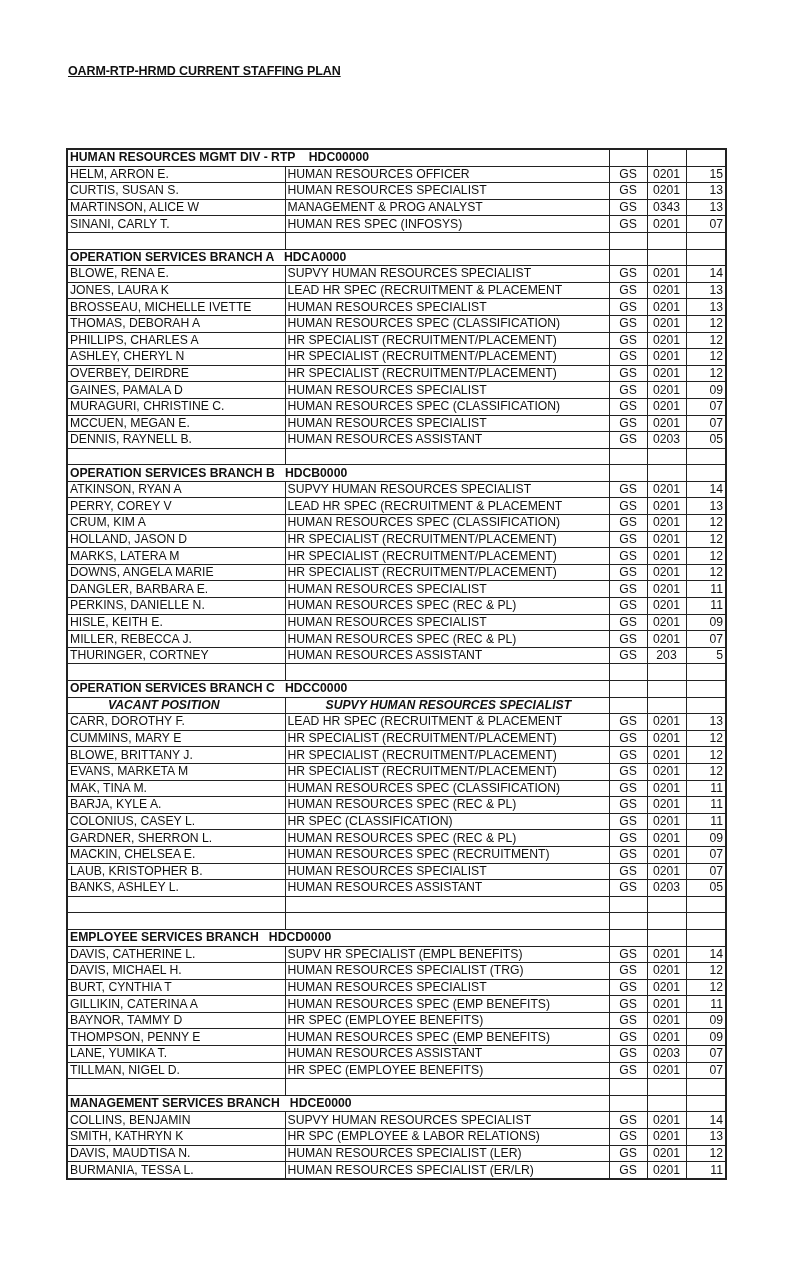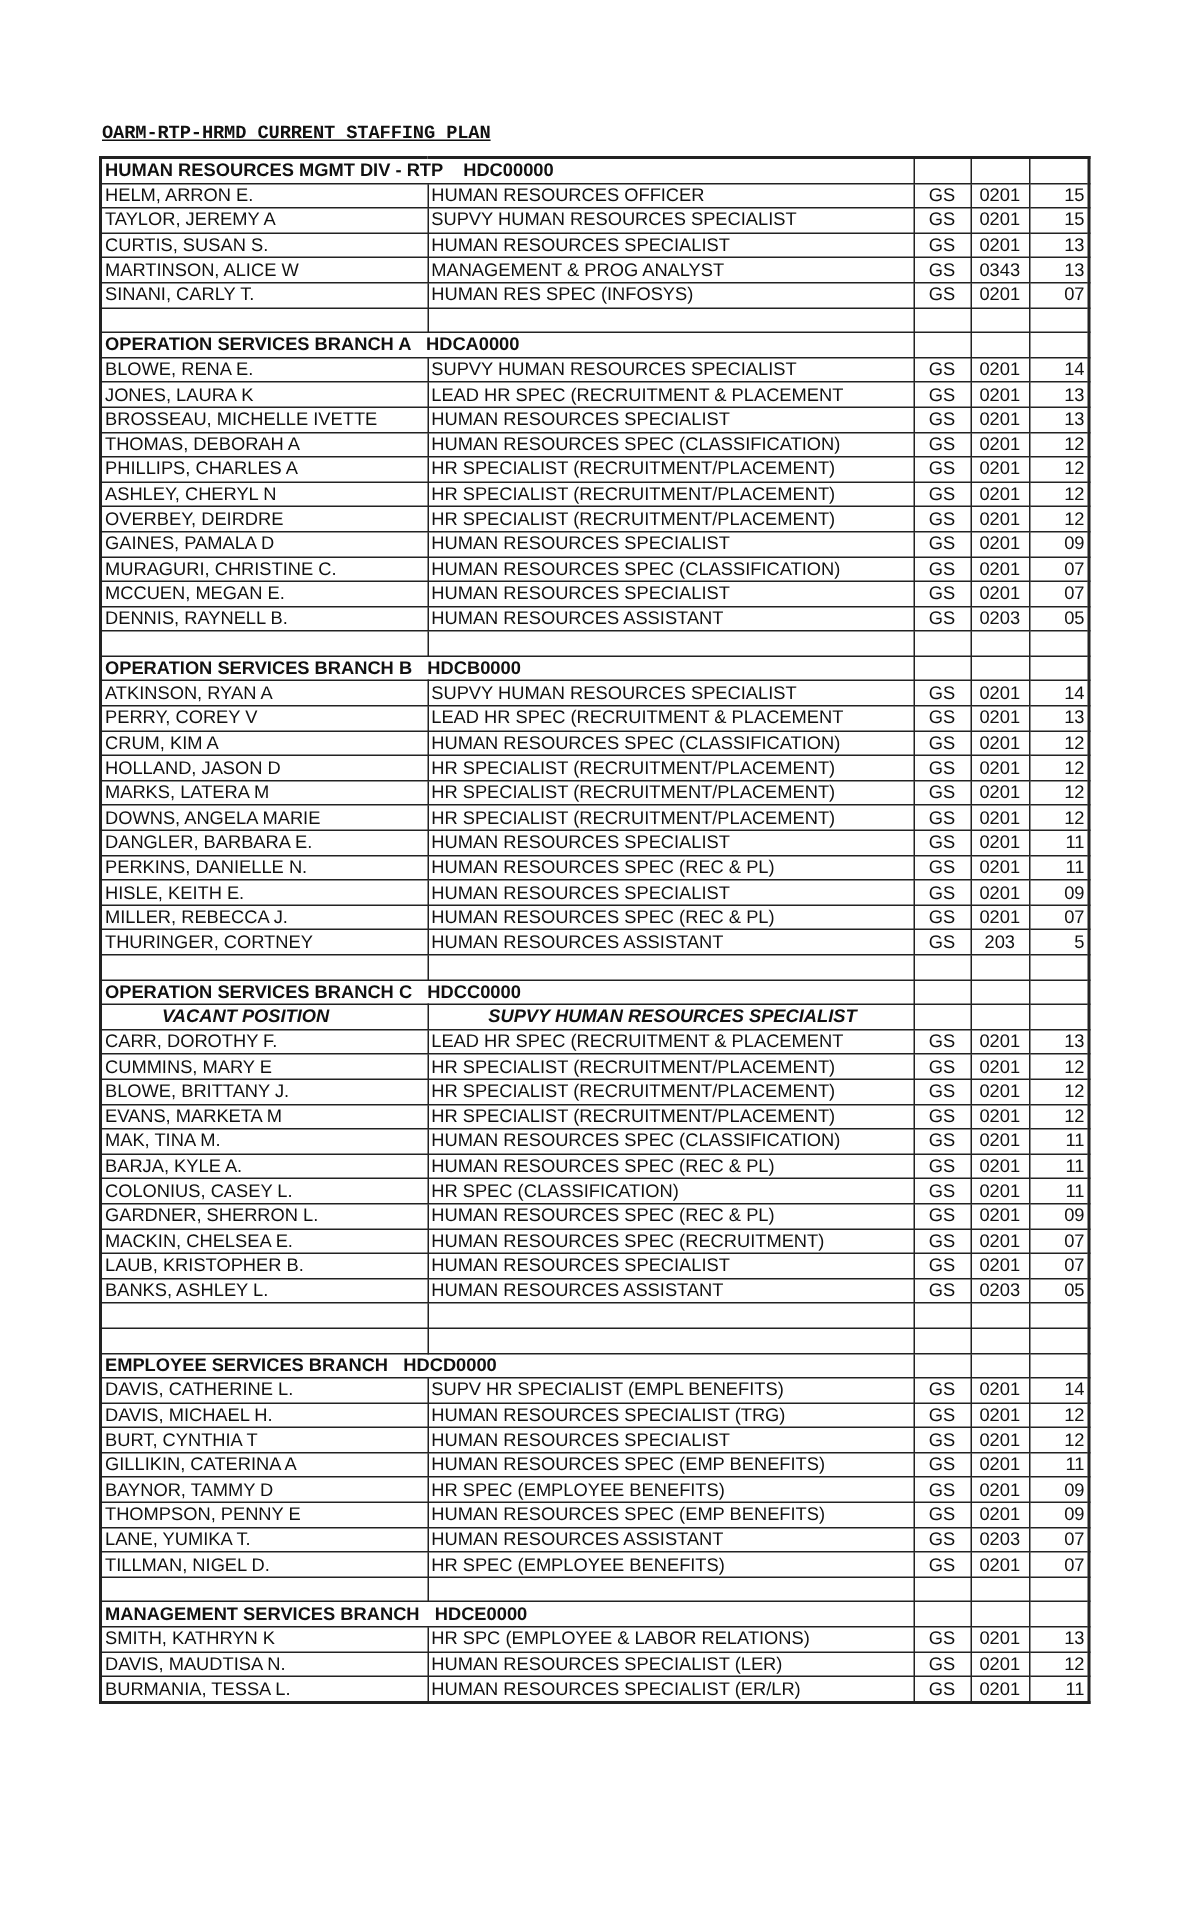--- a/index.html
+++ b/index.html
@@ -1,34 +1,33 @@
 <!DOCTYPE html>
 <html><head>
 <meta charset="utf-8">
 <style>
   html, body { margin: 0; padding: 0; background: #ffffff; }
   body { width: 790px; height: 1273px; position: relative; font-family: "Liberation Sans", sans-serif; color: #111; }
   .title {
-    position: absolute; left: 68px; top: 82px;
+    position: absolute; left: 68px; top: 64px;
     font-size: 12.5px; font-weight: bold; text-decoration: underline;
     letter-spacing: -0.1px;
-    font-family: Liberation Mono, monospace;
   }
   table.plan {
     position: absolute; left: 66px; top: 104px;
     border-collapse: collapse; table-layout: fixed;
     width: 659px;
     font-size: 12.2px;
   }
   table.plan td {
     border: 1px solid #222;
     height: 15.6px; line-height: 15px;
     padding: 0 2px; white-space: nowrap; overflow: hidden;
   }
-  table.plan { border: 2px solid #222; }
+  table.plan { border: 2px solid #222; margin-top: 44px; }
   col.c-name { width: 218px; }
   col.c-title { width: 324px; }
   col.c-plan { width: 38px; }
   col.c-series { width: 39px; }
   col.c-grade { width: 40px; }
   td.plan-cell, td.series-cell, td.grade-cell { text-align: center; }
   td.grade-cell { text-align: right; padding-right: 10px; }
   tr.section-header td.section-label { font-weight: bold; overflow: visible; }
   tr.section-header td.section-label { border-right: 1px solid #222; }
   tr.vacant td { font-weight: bold; font-style: italic; padding-left: 40px; }
@@ -54,27 +53,20 @@
         <td></td>
       </tr>
       <tr class="">
         <td class="name-cell">HELM, ARRON E.</td>
         <td class="title-cell">HUMAN RESOURCES OFFICER</td>
         <td class="plan-cell">GS</td>
         <td class="series-cell">0201</td>
         <td class="grade-cell">15</td>
       </tr>
       <tr class="">
-        <td class="name-cell">TAYLOR, JEREMY A</td>
-        <td class="title-cell">SUPVY HUMAN RESOURCES SPECIALIST</td>
-        <td class="plan-cell">GS</td>
-        <td class="series-cell">0201</td>
-        <td class="grade-cell">15</td>
-      </tr>
-      <tr class="">
         <td class="name-cell">CURTIS, SUSAN S.</td>
         <td class="title-cell">HUMAN RESOURCES SPECIALIST</td>
         <td class="plan-cell">GS</td>
         <td class="series-cell">0201</td>
         <td class="grade-cell">13</td>
       </tr>
       <tr class="">
         <td class="name-cell">MARTINSON, ALICE W</td>
         <td class="title-cell">MANAGEMENT &amp; PROG ANALYST</td>
         <td class="plan-cell">GS</td>
@@ -446,20 +438,27 @@
         <td></td>
         <td></td>
         <td></td>
         <td></td>
       </tr>
       <tr class="section-header">
         <td colspan="2" class="section-label" style="white-space:pre">MANAGEMENT SERVICES BRANCH   HDCE0000</td>
         <td></td>
         <td></td>
         <td></td>
+      </tr>
+      <tr class="">
+        <td class="name-cell">COLLINS, BENJAMIN</td>
+        <td class="title-cell">SUPVY HUMAN RESOURCES SPECIALIST</td>
+        <td class="plan-cell">GS</td>
+        <td class="series-cell">0201</td>
+        <td class="grade-cell">14</td>
       </tr>
       <tr class="">
         <td class="name-cell">SMITH, KATHRYN K</td>
         <td class="title-cell">HR SPC (EMPLOYEE &amp; LABOR RELATIONS)</td>
         <td class="plan-cell">GS</td>
         <td class="series-cell">0201</td>
         <td class="grade-cell">13</td>
       </tr>
       <tr class="">
         <td class="name-cell">DAVIS, MAUDTISA N.</td>

